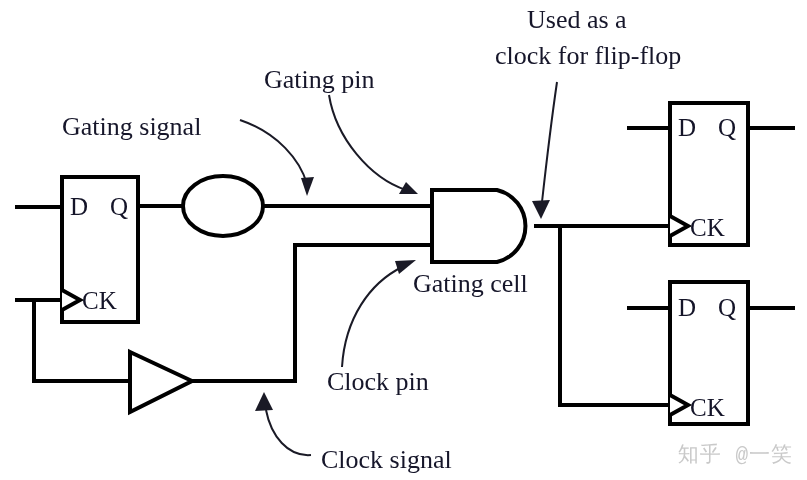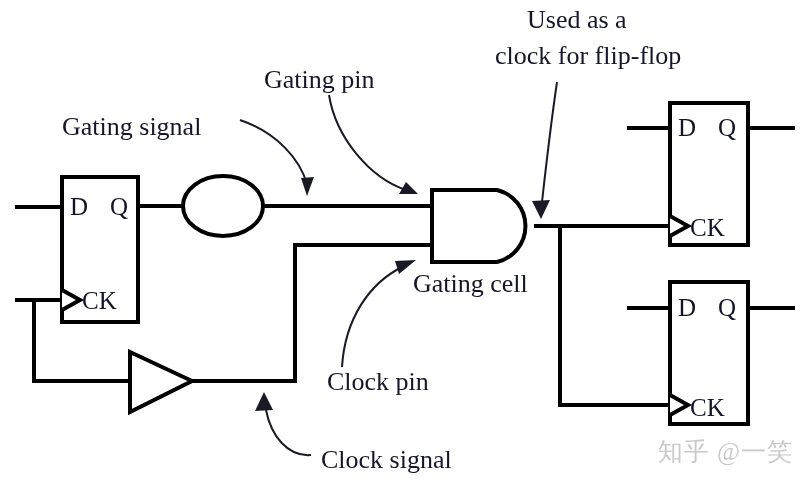--- a/index.html
+++ b/index.html
@@ -49,22 +49,22 @@
   }
   .label-text {
     font-family: "Liberation Serif", "DejaVu Serif", serif;
     font-size: 26px;
     fill: #16162a;
   }
   .watermark {
     position: absolute;
     right: 14px;
     bottom: 12px;
-    font-family: Liberation Serif, serif;
-    font-size: 25px;
+    font-family: Liberation Mono, monospace;
+    font-size: 21px;
     color: #c9c9c9;
     letter-spacing: 1px;
     white-space: nowrap;
     user-select: none;
     text-align: right;
   }
 </style>
 </head>
 <body>
 

